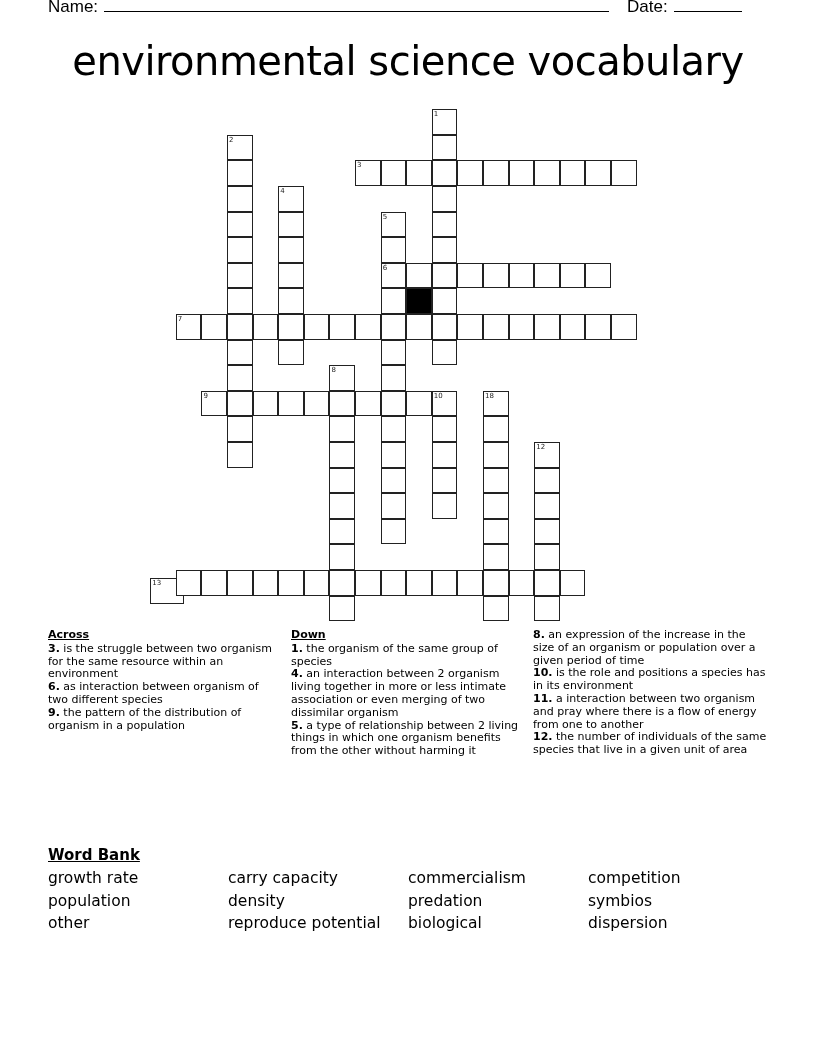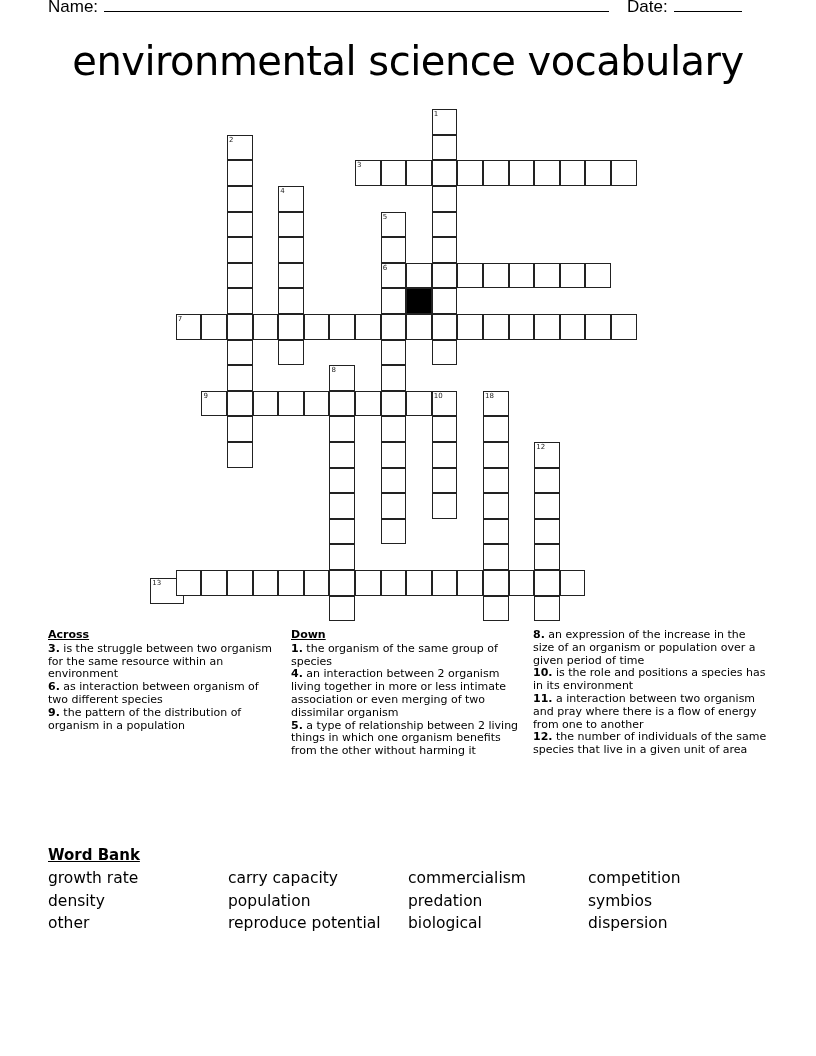--- a/index.html
+++ b/index.html
@@ -220,22 +220,22 @@
     </div>
 </div>
 
 <div id="wordbank">
   <h3>Word Bank</h3>
   <div id="wb-grid">
       <div>growth rate</div>
       <div>carry capacity</div>
       <div>commercialism</div>
       <div>competition</div>
+      <div>population</div>
       <div>density</div>
-      <div>population</div>
       <div>predation</div>
       <div>symbios</div>
       <div>other</div>
       <div>reproduce potential</div>
       <div>biological</div>
       <div>dispersion</div>
     </div>
 </div>
 
 </body></html>

